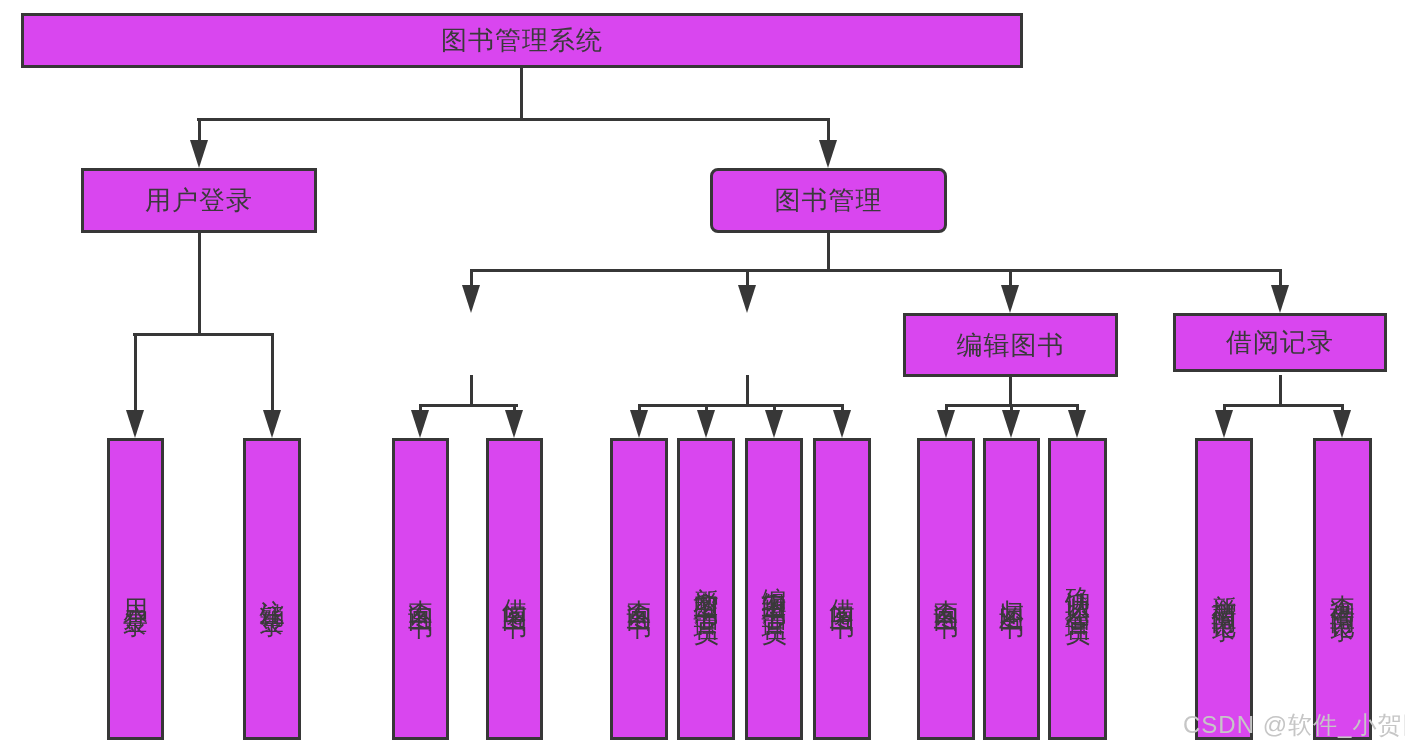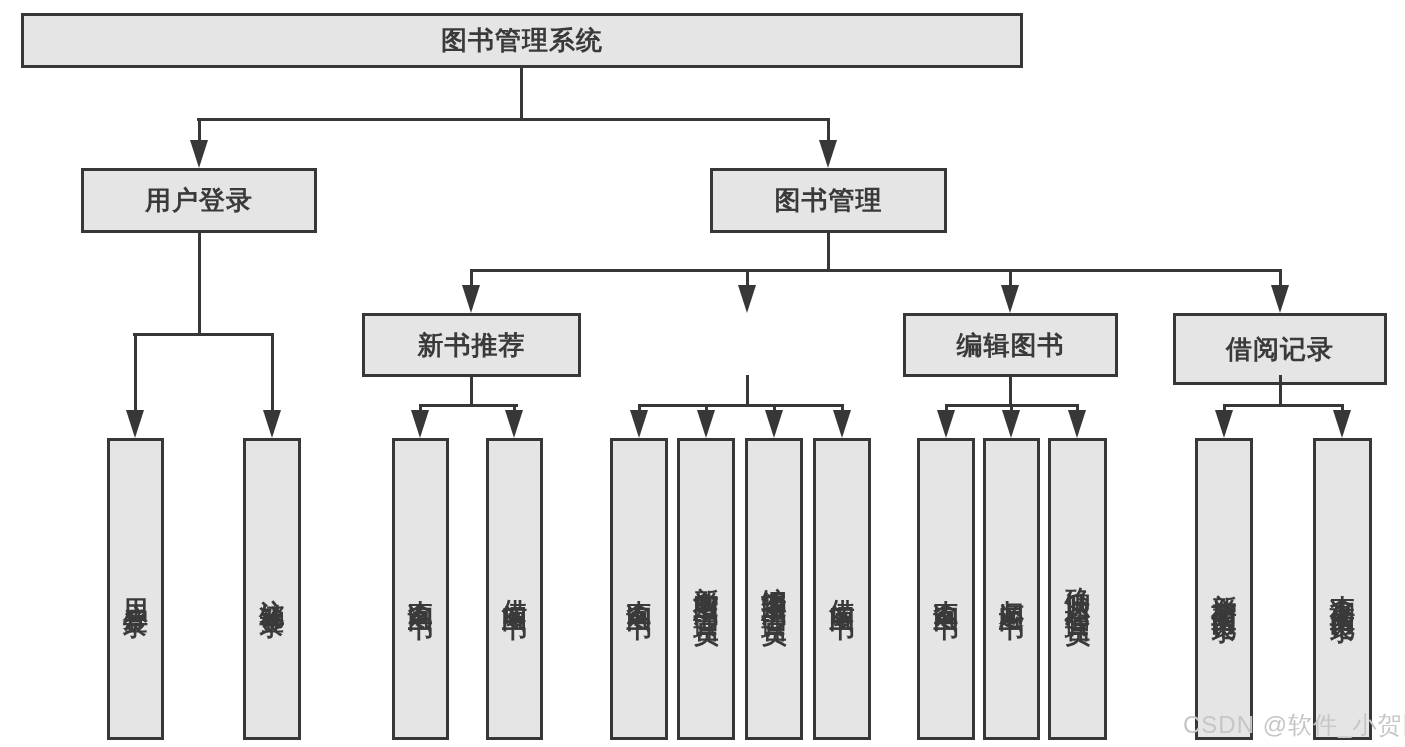--- a/index.html
+++ b/index.html
@@ -8,30 +8,29 @@
     width: 1405px;
     height: 747px;
     background: #ffffff;
     font-family: "Liberation Sans", "DejaVu Sans", sans-serif;
     overflow: hidden;
   }
   .box {
     position: absolute;
     box-sizing: border-box;
     border: 3px solid #373737;
-    background: #e5e5e5;
+    background: #d946ef;
     display: flex;
     align-items: center;
     justify-content: center;
     color: #3a3a3a;
     font-size: 26px;
     letter-spacing: 1px;
     text-align: center;
     white-space: nowrap;
-    font-weight: bold;
   }
   .vbox {
     writing-mode: vertical-rl;
     font-size: 25px;
     letter-spacing: 5px;
     white-space: normal;
     line-height: 1;
   }
   .vline { position: absolute; width: 3px; background: #373737; }
   .hline { position: absolute; height: 3px; background: #373737; }
@@ -60,43 +59,42 @@
   <div class="box" style="left:21px; top:13px; width:1002px; height:55px;">图书管理系统</div>
 
   <div class="vline" style="left:520px; top:66px; height:54px;"></div>
   <div class="hline" style="left:197px; top:118px; width:633px;"></div>
   <div class="vline" style="left:198px; top:118px; height:28px;"></div>
   <div class="arrow" style="left:190px; top:140px;"></div>
   <div class="vline" style="left:827px; top:118px; height:28px;"></div>
   <div class="arrow" style="left:819px; top:140px;"></div>
 
   <div class="box" style="left:81px; top:168px; width:236px; height:65px;">用户登录</div>
-  <div class="box" style="left:710px; top:168px; width:237px; height:65px;">图书管理</div>
+  <div class="box" style="left:710px; top:168px; width:237px; height:65px;border-radius:8px;">图书管理</div>
 
   <div class="vline" style="left:198px; top:231px; height:104px;"></div>
   <div class="hline" style="left:133px; top:333px; width:141px;"></div>
   <div class="vline" style="left:134px; top:333px; height:83px;"></div>
   <div class="arrow" style="left:126px; top:410px;"></div>
   <div class="vline" style="left:271px; top:333px; height:83px;"></div>
   <div class="arrow" style="left:263px; top:410px;"></div>
 
   <div class="vline" style="left:827px; top:231px; height:40px;"></div>
   <div class="hline" style="left:470px; top:269px; width:811px;"></div>
   <div class="vline" style="left:470px; top:269px; height:22px;"></div>
   <div class="arrow" style="left:462px; top:285px;"></div>
   <div class="vline" style="left:746px; top:269px; height:22px;"></div>
   <div class="arrow" style="left:738px; top:285px;"></div>
   <div class="vline" style="left:1009px; top:269px; height:22px;"></div>
   <div class="arrow" style="left:1001px; top:285px;"></div>
   <div class="vline" style="left:1279px; top:269px; height:22px;"></div>
   <div class="arrow" style="left:1271px; top:285px;"></div>
 
-  <div class="box" style="left:362px; top:313px; width:219px; height:64px;">新书推荐</div>
   <div class="box" style="left:903px; top:313px; width:215px; height:64px;">编辑图书</div>
-  <div class="box" style="left:1173px; top:313px; width:214px; height:72px;">借阅记录</div>
+  <div class="box" style="left:1173px; top:313px; width:214px; height:59px;">借阅记录</div>
 
   <div class="vline" style="left:470px; top:375px; height:32px;"></div>
   <div class="hline" style="left:419px; top:404px; width:99px;"></div>
   <div class="vline" style="left:419px; top:404px; height:10px;"></div>
   <div class="arrow" style="left:411px; top:410px;"></div>
   <div class="vline" style="left:513px; top:404px; height:10px;"></div>
   <div class="arrow" style="left:505px; top:410px;"></div>
 
   <div class="vline" style="left:746px; top:375px; height:32px;"></div>
   <div class="hline" style="left:638px; top:404px; width:206px;"></div>

